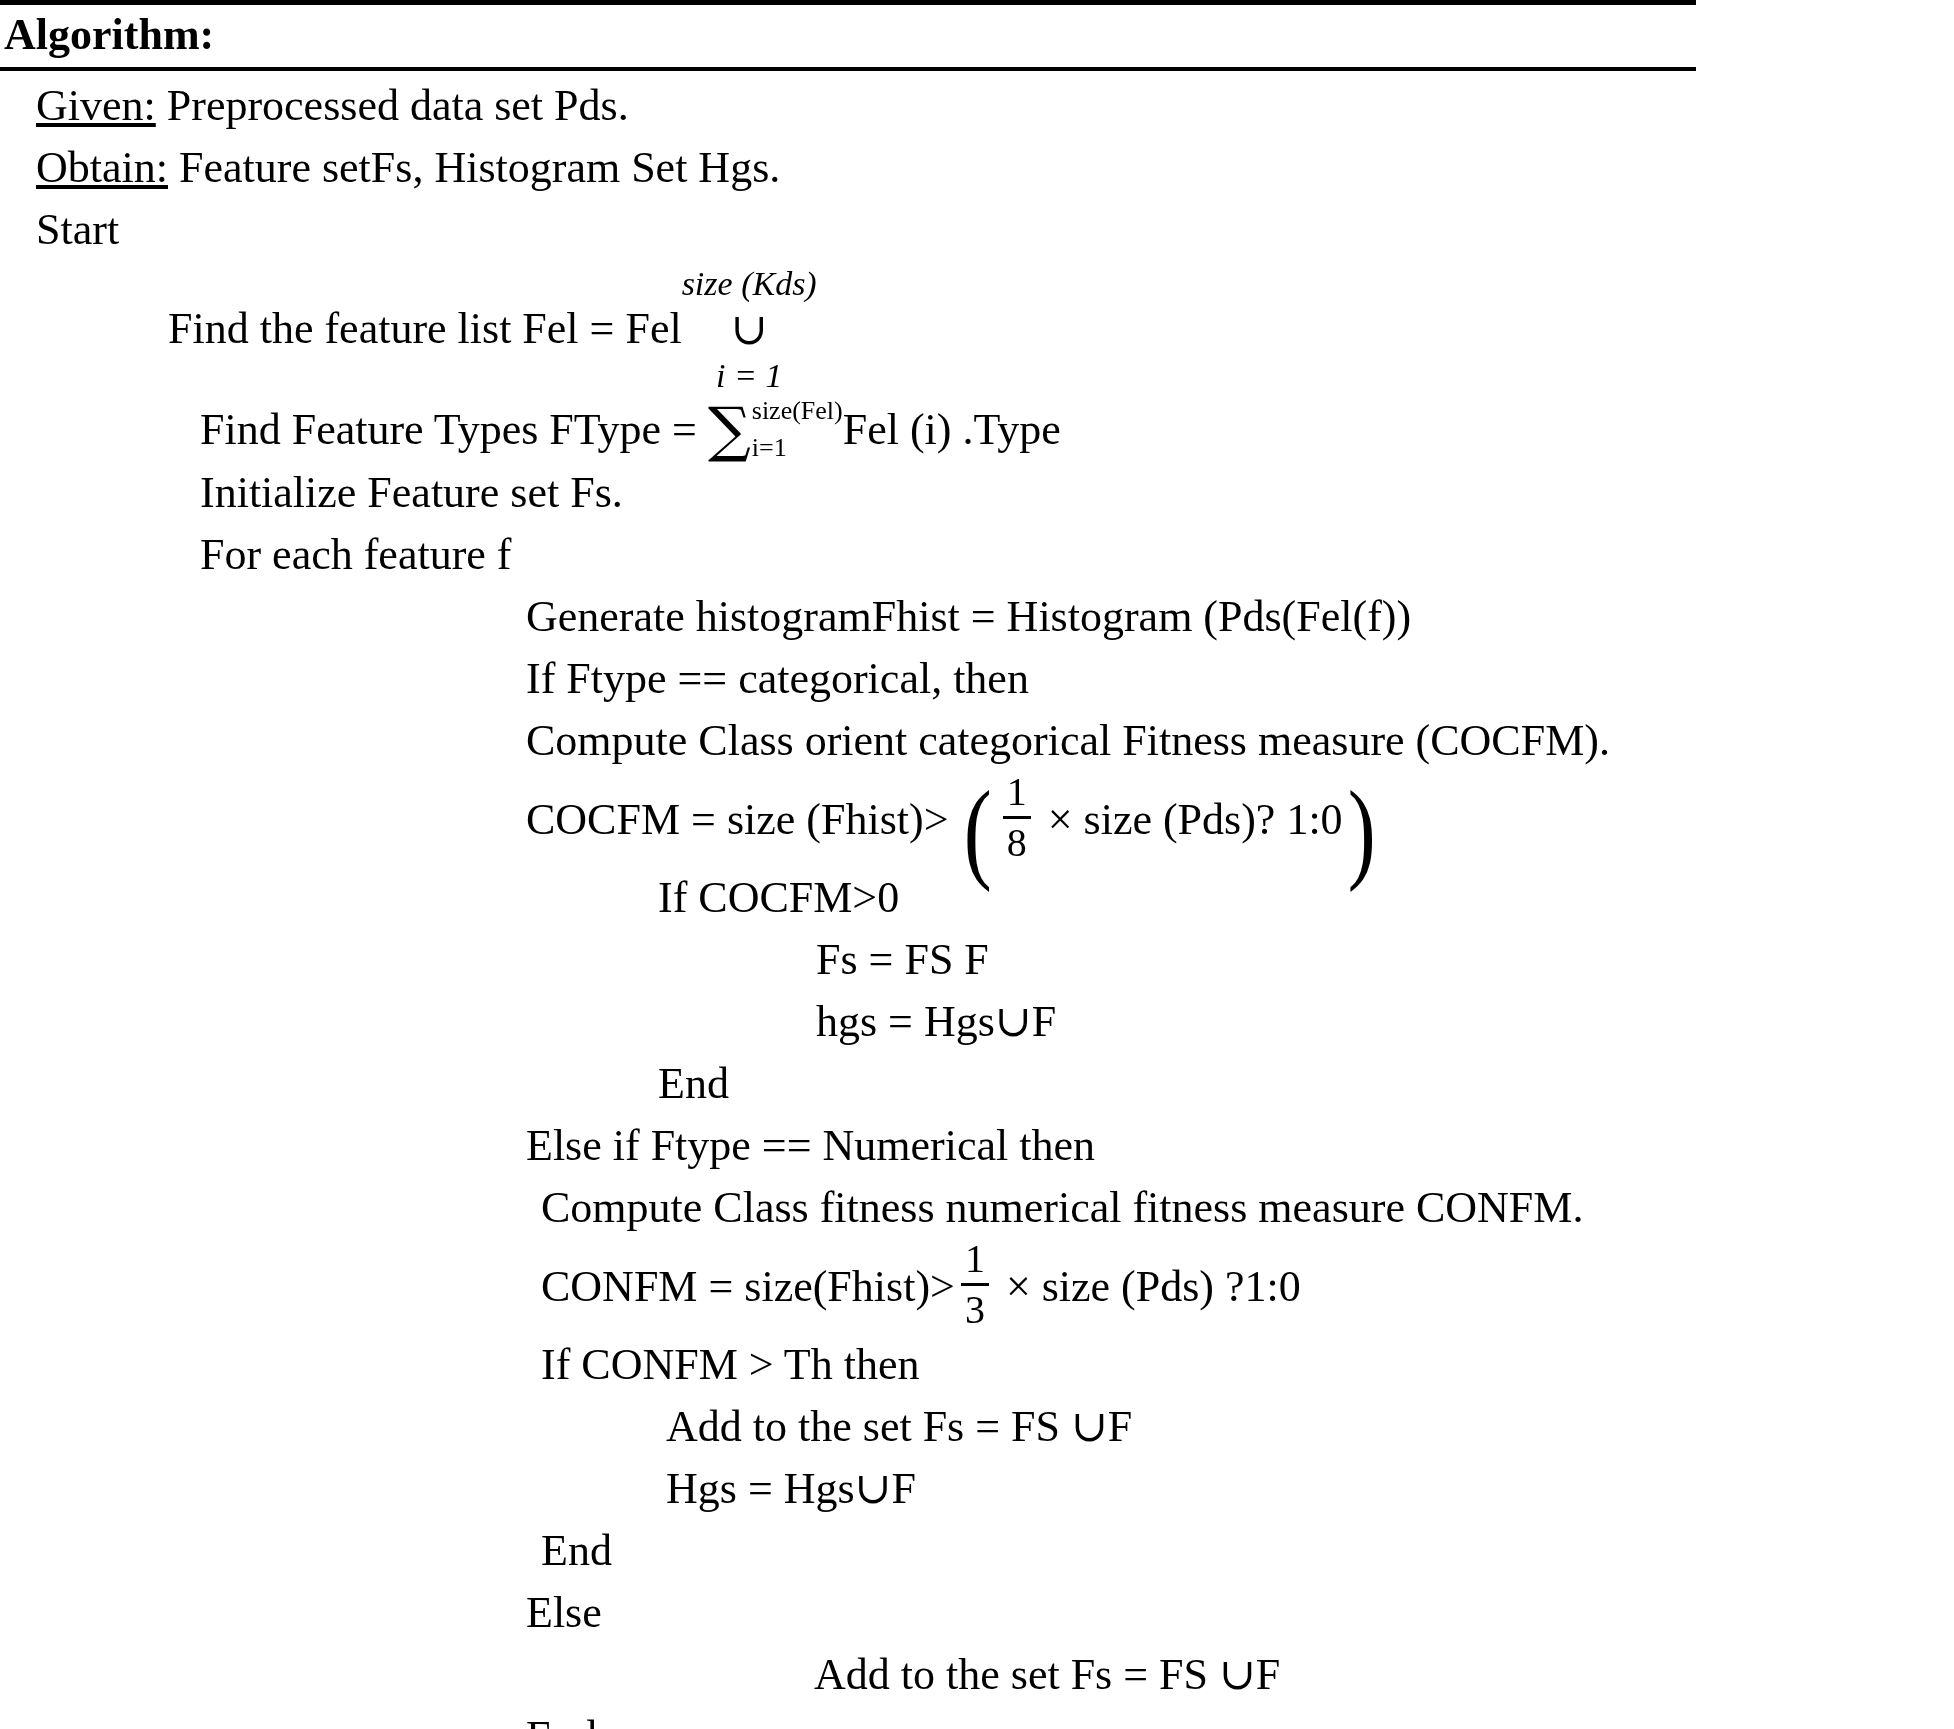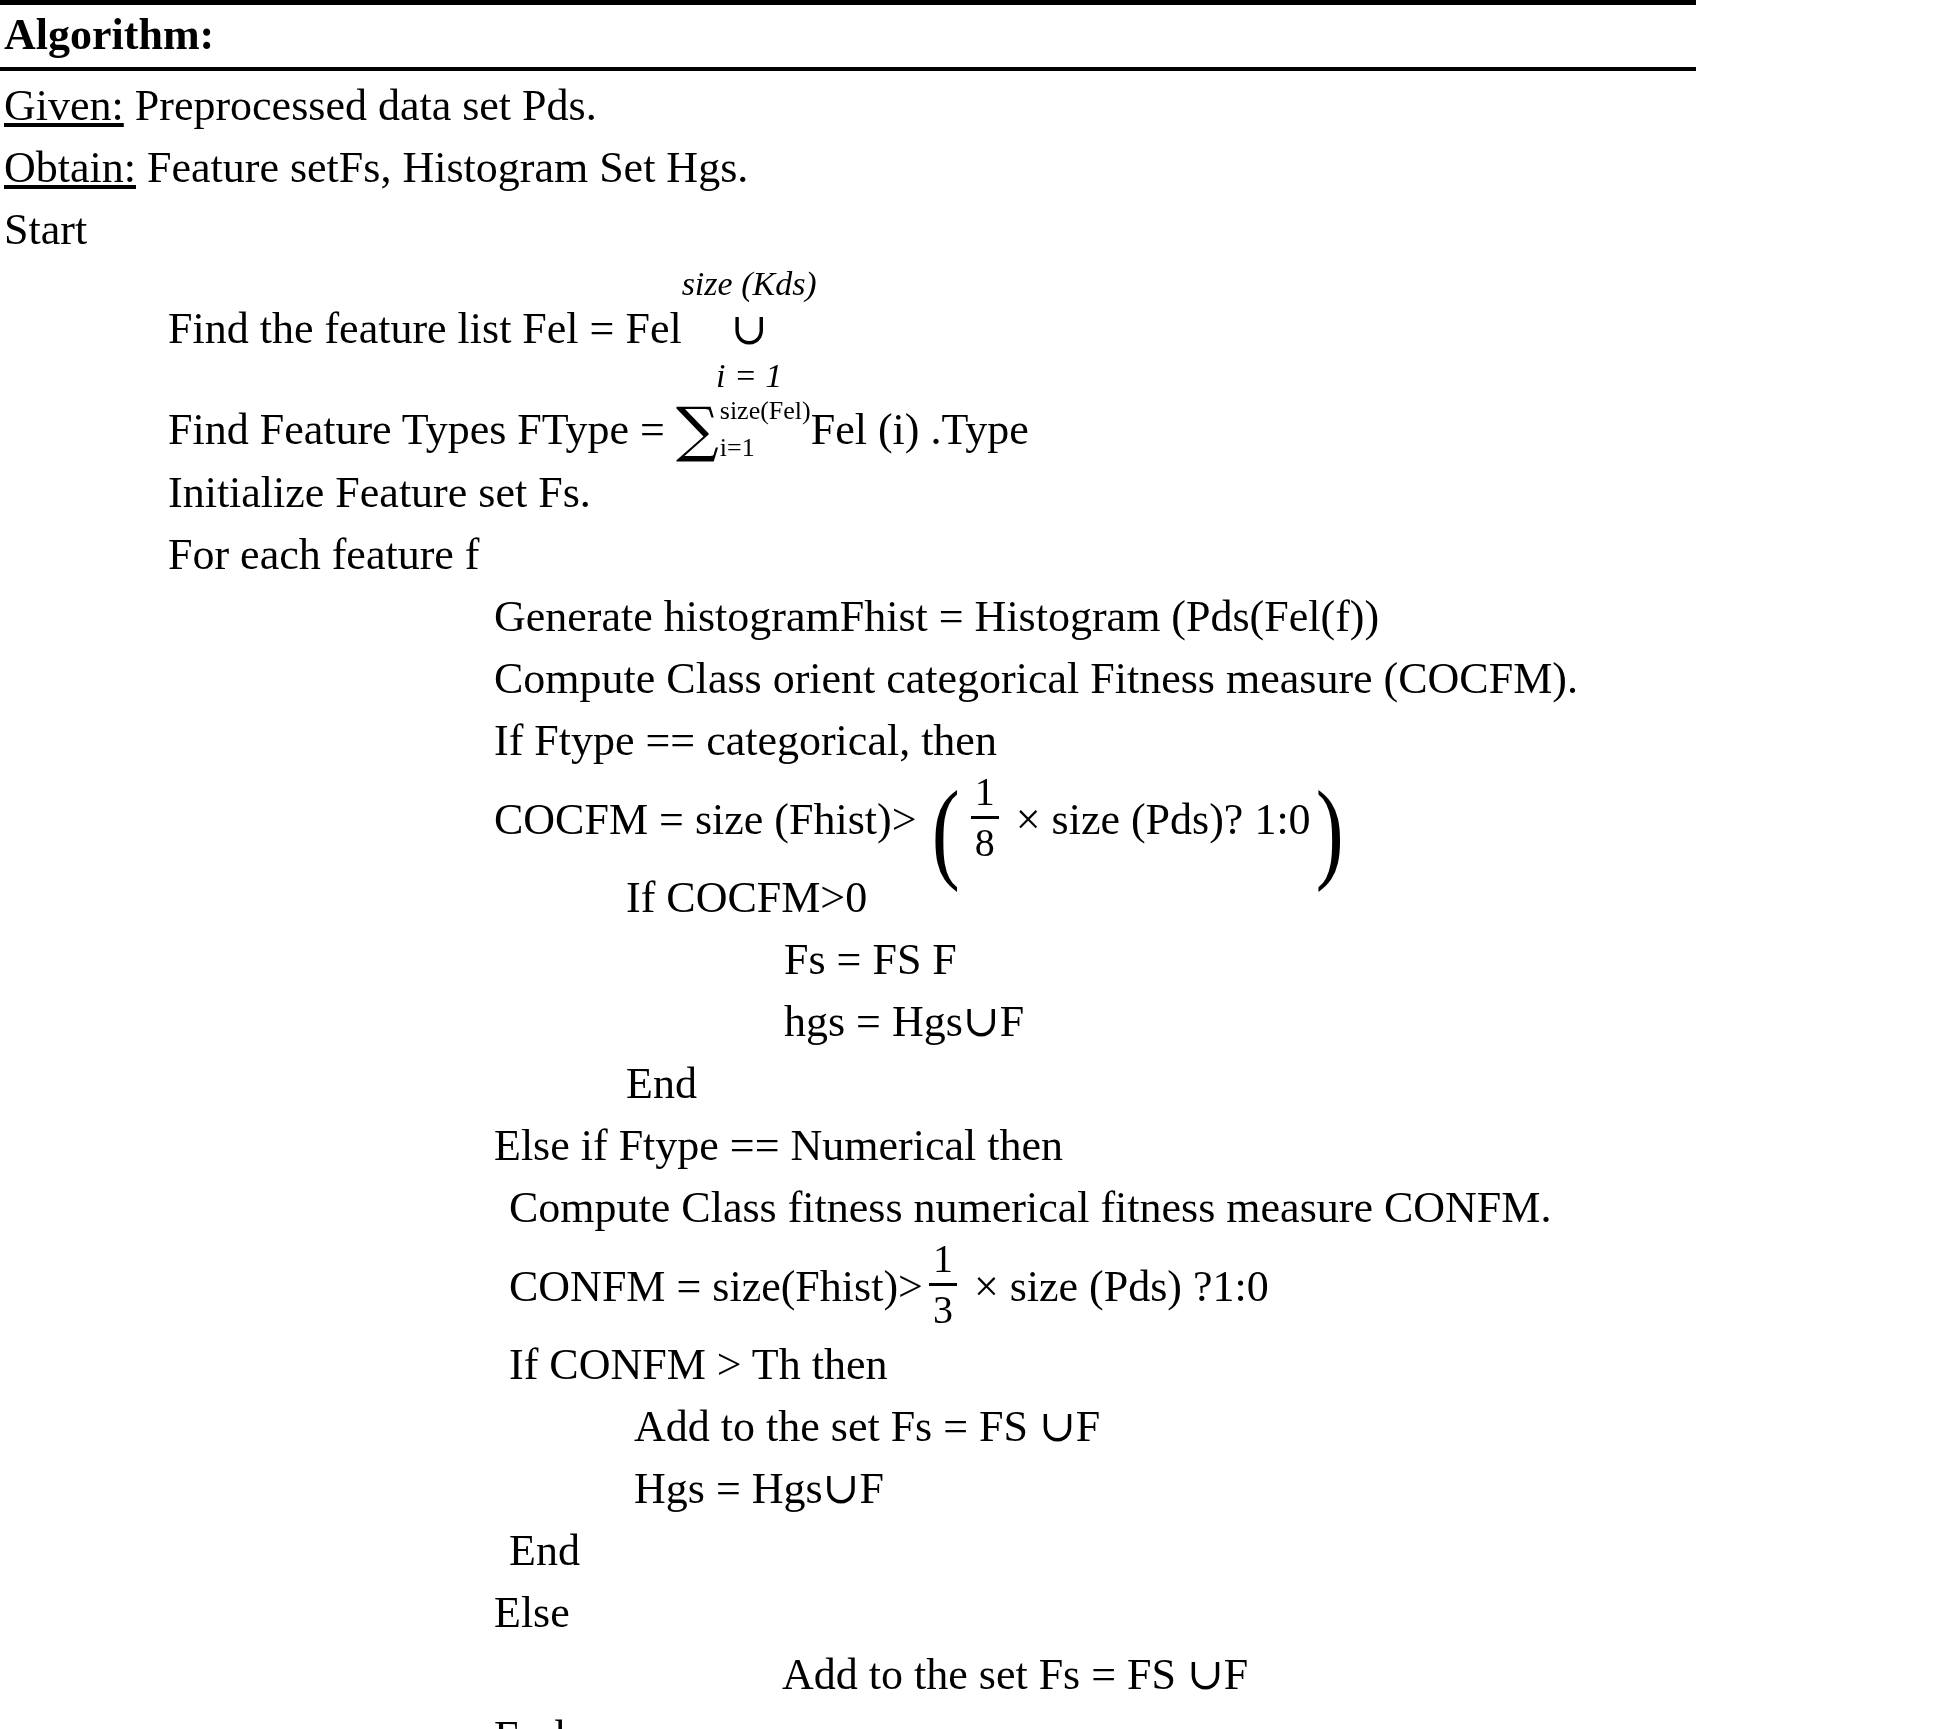--- a/index.html
+++ b/index.html
@@ -43,20 +43,21 @@
     letter-spacing: 0px;
   }
   .body-area {
     padding: 4px 0 2px 4px;
   }
   .line {
     font-size: 44px;
     line-height: 62px;
     white-space: pre;
     position: relative;
+    margin-left: 32px;
   }
   .u {
     text-decoration: underline;
   }
   .it {
   }
   
   .ind0 { padding-left: 0px; }
   .ind1 { padding-left: 164px; }
   .ind2 { padding-left: 490px; }
@@ -185,23 +186,23 @@
       <div class="line ind1 inline-mid">
         <span>Find Feature Types FType = </span><span class="sum"><span class="sigma">∑</span><span class="lims"><span>size(Fel)</span><span>i=1</span></span></span><span>Fel (i) .Type</span>
       </div>
 
       <div class="line ind1">Initialize Feature set Fs.</div>
 
       <div class="line ind1">For each feature f</div>
 
       <div class="line ind2">Generate histogramFhist = Histogram (Pds(Fel(f))</div>
 
+      <div class="line ind2">If Ftype == categorical, then</div>
+
       <div class="line ind2">Compute Class orient categorical Fitness measure (COCFM).</div>
-
-      <div class="line ind2">If Ftype == categorical, then</div>
 
       
       <div class="line ind2 inline-mid tall" style="line-height:84px;">
         <span>COCFM = size (Fhist)&gt; </span><span class="paren-big">(</span><span class="frac"><span class="num">1</span><span class="bar"></span><span class="den">8</span></span><span> × size (Pds)? 1:0</span><span class="paren-big">)</span>
       </div>
 
       <div class="line ind3">If COCFM&gt;0</div>
 
       <div class="line ind4"><span>Fs = FS </span><span class="it">F</span></div>
 

